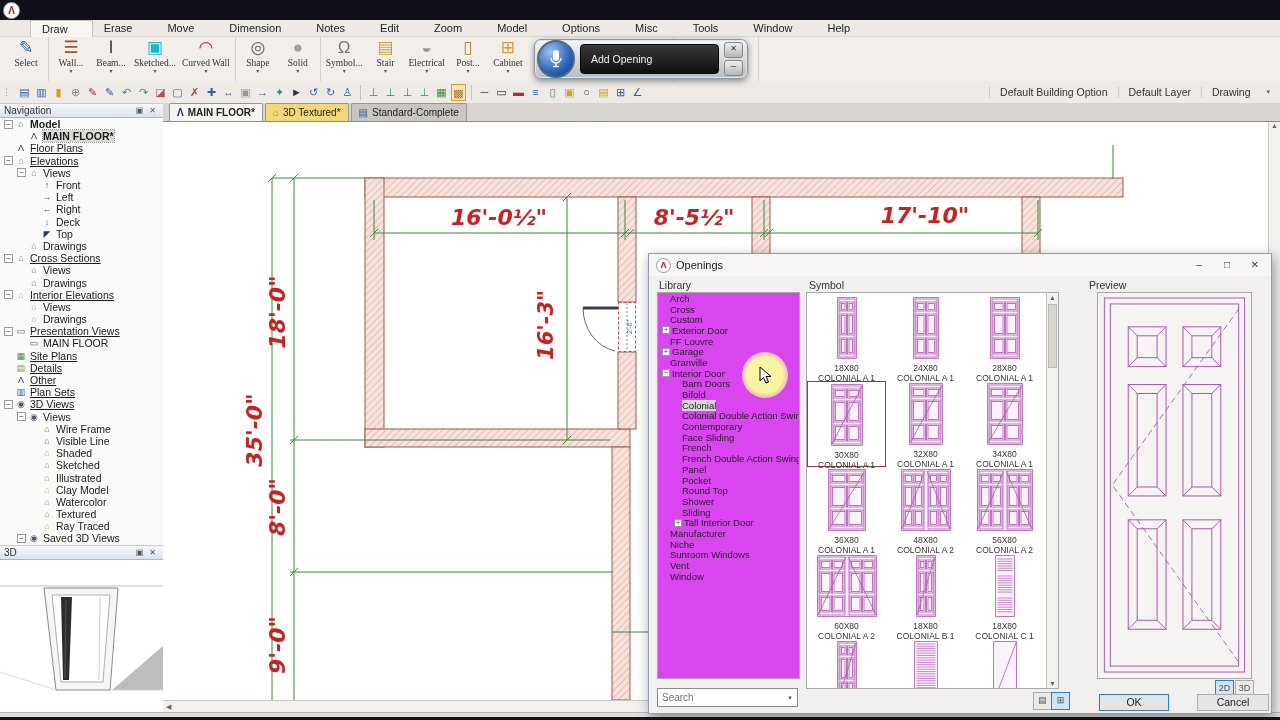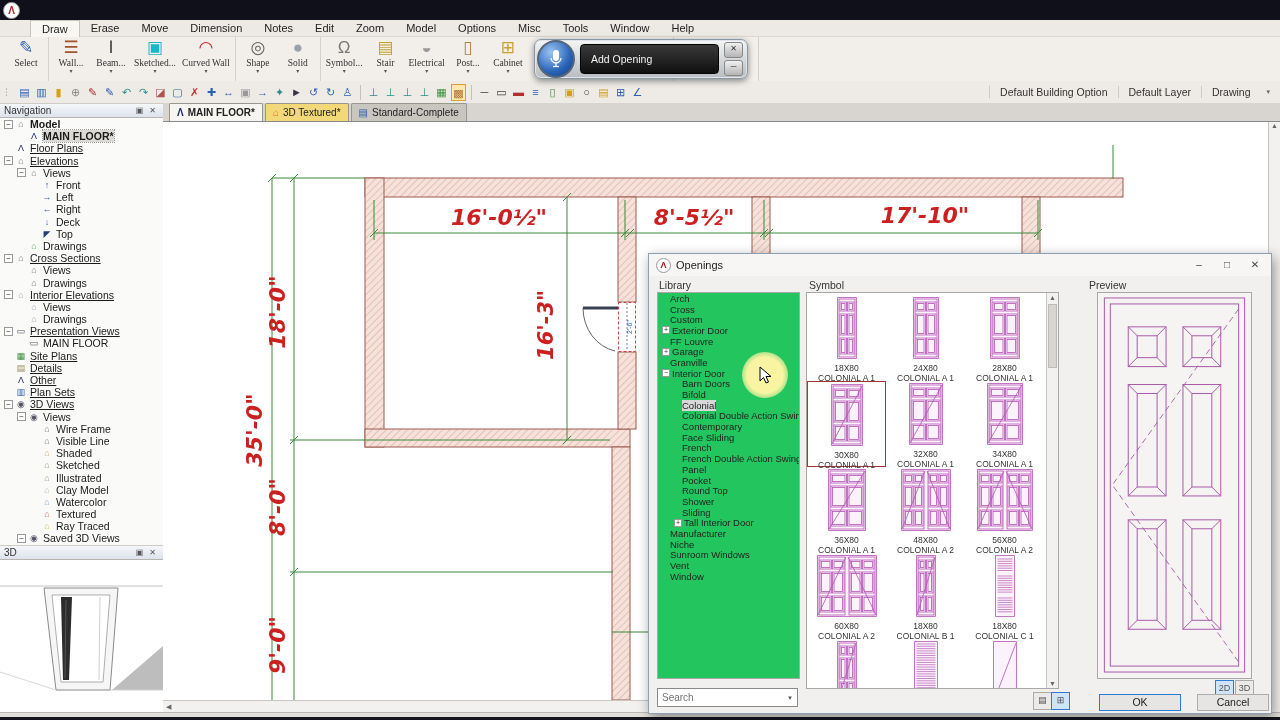--- a/index.html
+++ b/index.html
@@ -6,21 +6,21 @@
     font-family:"Liberation Sans",sans-serif;background:#e8e5e1;-webkit-user-select:none;user-select:none;}
   #app{position:relative;width:1280px;height:720px;}
   
   #titlebar{position:absolute;left:0;top:0;width:1280px;height:20px;background:#10101a;color:#e8e8e8;
     display:flex;align-items:center;}
   .applogo{width:15px;height:15px;border-radius:50%;background:#fff;border:1px solid #999;margin-left:3px;
     display:flex;align-items:center;justify-content:center;font-size:10px;font-weight:bold;color:#b02020;}
   #titletext{position:absolute;left:0;right:0;text-align:center;font-size:10.5px;}
   
   #menubar{position:absolute;left:0;top:20px;width:1280px;height:17px;background:#edeae6;display:flex;padding-left:30px;box-sizing:border-box;border-bottom:1px solid #dcd8d2;}
-  .mtab{padding:1px 11px 0 11px;font-size:11px;color:#222;height:16px;line-height:15px;cursor:default;}
+  .mtab{padding:1px 24px 0 11px;font-size:11px;color:#222;height:16px;line-height:15px;cursor:default;}
   .mtab.on{background:#f9f7f4;border:1px solid #c8c4bd;border-bottom:none;}
   
   #ribbon{position:absolute;left:0;top:37px;width:1280px;height:44px;background:#f2efeb;border-bottom:1px solid #c9c5bf;display:flex;align-items:stretch;padding-left:4px;}
   .rgroup{display:flex;border-right:1px solid #d5d1ca;padding:0 2px;}
   .rbtn{min-width:34px;padding:1px 3px;display:flex;flex-direction:column;align-items:center;justify-content:flex-start;cursor:default;}
   .ric{font-size:17px;line-height:20px;height:20px;}
   .rlab{font-size:9.5px;color:#333;line-height:10px;text-align:center;max-width:52px;font-family:Liberation Serif, serif;}
   .rdrop{font-size:6px;color:#555;line-height:6px;}
   
   #quickbar{position:absolute;left:0;top:81px;width:1280px;height:22px;background:#eeebe7;border-bottom:1px solid #c9c5bf;display:flex;align-items:center;}
@@ -80,21 +80,21 @@
     font-size:8px;line-height:12px;text-align:center;color:#333;margin:1px 0;}
   
   #dialog{position:absolute;left:648px;top:253px;width:622px;height:459px;background:#f1f0ee;
     border:1px solid #8ba0b4;box-shadow:2px 4px 12px rgba(0,0,0,.4);z-index:5;}
   #dlgtitle{position:absolute;left:0;top:0;right:0;height:22px;background:#f7f6f5;display:flex;align-items:center;padding-left:7px;}
   #dlgtitle .applogo{margin:0 5px 0 0;width:13px;height:13px;font-size:9px;}
   #dlgname{font-size:11px;color:#222;}
   #dlgbtns{position:absolute;right:2px;top:2px;display:flex;}
   .dlgb{width:28px;height:18px;text-align:center;font-size:10px;line-height:18px;color:#444;cursor:default;}
   .glabel{position:absolute;font-size:10.5px;color:#333;}
-  #libbox{position:absolute;left:8px;top:38px;width:141px;height:385px;background:#22c55e;border:1px solid #a8a8a8;overflow:hidden;}
+  #libbox{position:absolute;left:8px;top:38px;width:141px;height:385px;background:#d946ef;border:1px solid #a8a8a8;overflow:hidden;}
   .lrow{display:flex;align-items:center;height:10.7px;white-space:nowrap;cursor:default;}
   .lrow .texp{width:8px;height:8px;line-height:6px;font-size:7px;margin-right:2px;}
   .llab{font-size:9.5px;color:#222;}
   .llab.sel{background:#d8d8d8;}
   #searchbox{position:absolute;left:8px;top:434px;width:141px;height:19px;background:#fff;border:1px solid #8a8a8a;box-sizing:border-box;display:flex;align-items:center;}
   #searchbox input{flex:1;border:none;outline:none;font-size:10px;color:#444;padding:0 4px;font-family:"Liberation Sans",sans-serif;background:transparent;min-width:0;}
   #searchbox .cdrop{width:14px;text-align:center;font-size:7px;color:#555;}
   #symbox{position:absolute;left:157px;top:38px;width:251px;height:395px;background:#fff;border:1px solid #a8a8a8;overflow:hidden;}
   #sym-grid{position:absolute;left:0;top:2px;width:238px;display:grid;grid-template-columns:repeat(3,79px);}
   .scell{height:86px;display:flex;flex-direction:column;align-items:center;justify-content:flex-start;padding-top:2px;box-sizing:border-box;cursor:default;}
@@ -104,21 +104,21 @@
   #symscroll{position:absolute;right:0;top:0;width:11px;height:100%;background:#f2f1ef;border-left:1px solid #c9c5bf;font-size:7px;color:#666;text-align:center;}
   #symscroll .thumb{position:absolute;left:1px;right:1px;top:11px;height:62px;background:#d8d5d0;border:1px solid #bbb;}
   #prevbox{position:absolute;left:448px;top:38px;width:153px;height:385px;background:#f5f4f3;border:1px solid #a8a8a8;}
   .vtoggle{position:absolute;width:17px;height:16px;background:#eceae8;border:1px solid #aaa;font-size:9px;text-align:center;line-height:15px;color:#555;cursor:default;}
   .vtoggle.sel{background:#cfe4f7;border:1px solid #2b7cd3;}
   #btn2d{left:566px;top:426px;}
   #btn3d{left:586px;top:426px;}
   #tgllist{left:384px;top:438px;}
   #tglgrid{left:402px;top:438px;}
   .pushbtn{position:absolute;height:17px;background:#e6e5e3;border:1px solid #adadad;font-size:10.5px;text-align:center;color:#222;cursor:default;box-sizing:border-box;line-height:15px;}
-  #okbtn{left:450px;top:440px;width:82px;border:1px solid #2b7cd3;}
+  #okbtn{left:450px;top:440px;width:70px;border:1px solid #2b7cd3;}
   #cancelbtn{left:548px;top:440px;width:72px;}
   
   #curglow{position:absolute;left:93px;top:98px;width:46px;height:46px;border-radius:50%;background:radial-gradient(#f9f4a2 55%,rgba(249,244,162,0));z-index:3;}
   #curarrow{position:absolute;left:110px;top:112px;z-index:4;}
   
   #bottombar{position:absolute;left:0;top:712px;width:1280px;height:8px;background:#e3e0dc;border-top:1px solid #bcb8b2;}
   #bottomedge{position:absolute;left:0;bottom:0;width:1280px;height:3px;background:#14141e;}
 </style>
 </head>
 <body>

